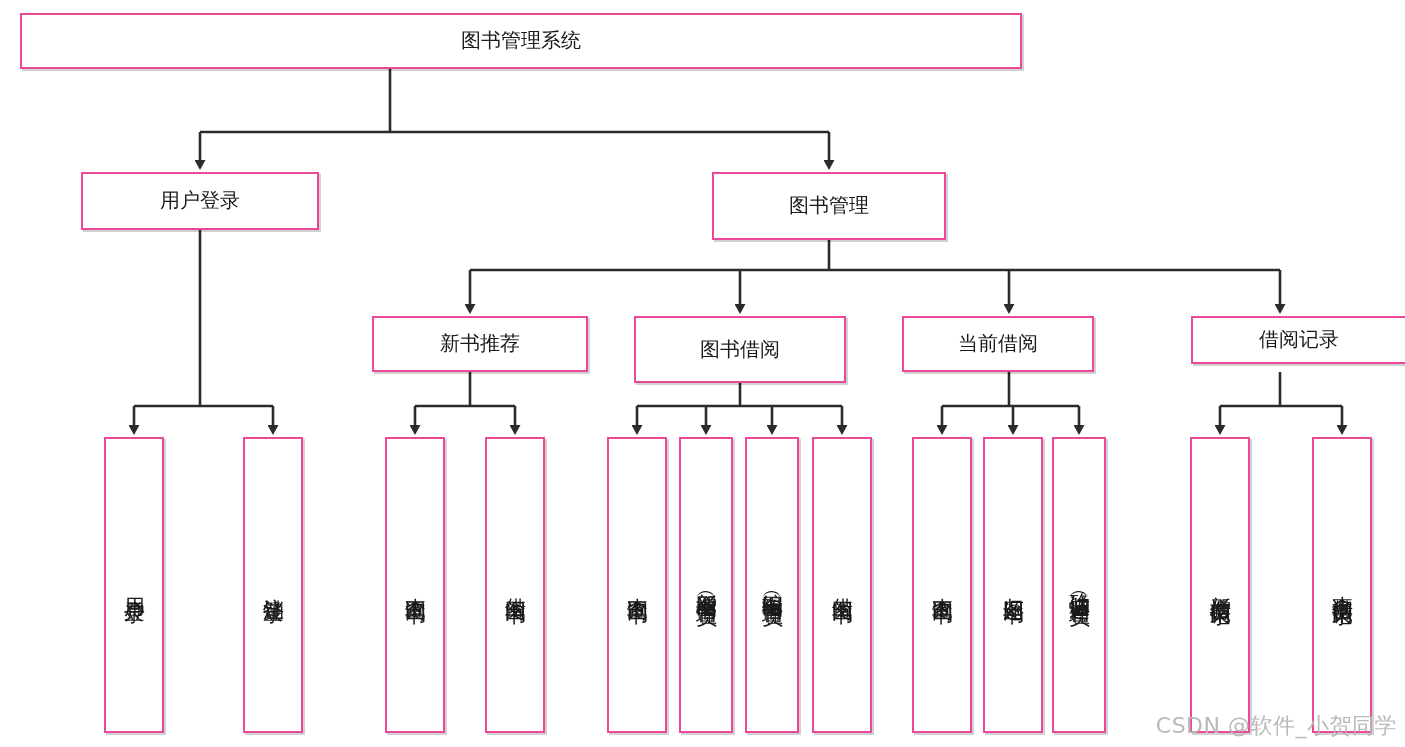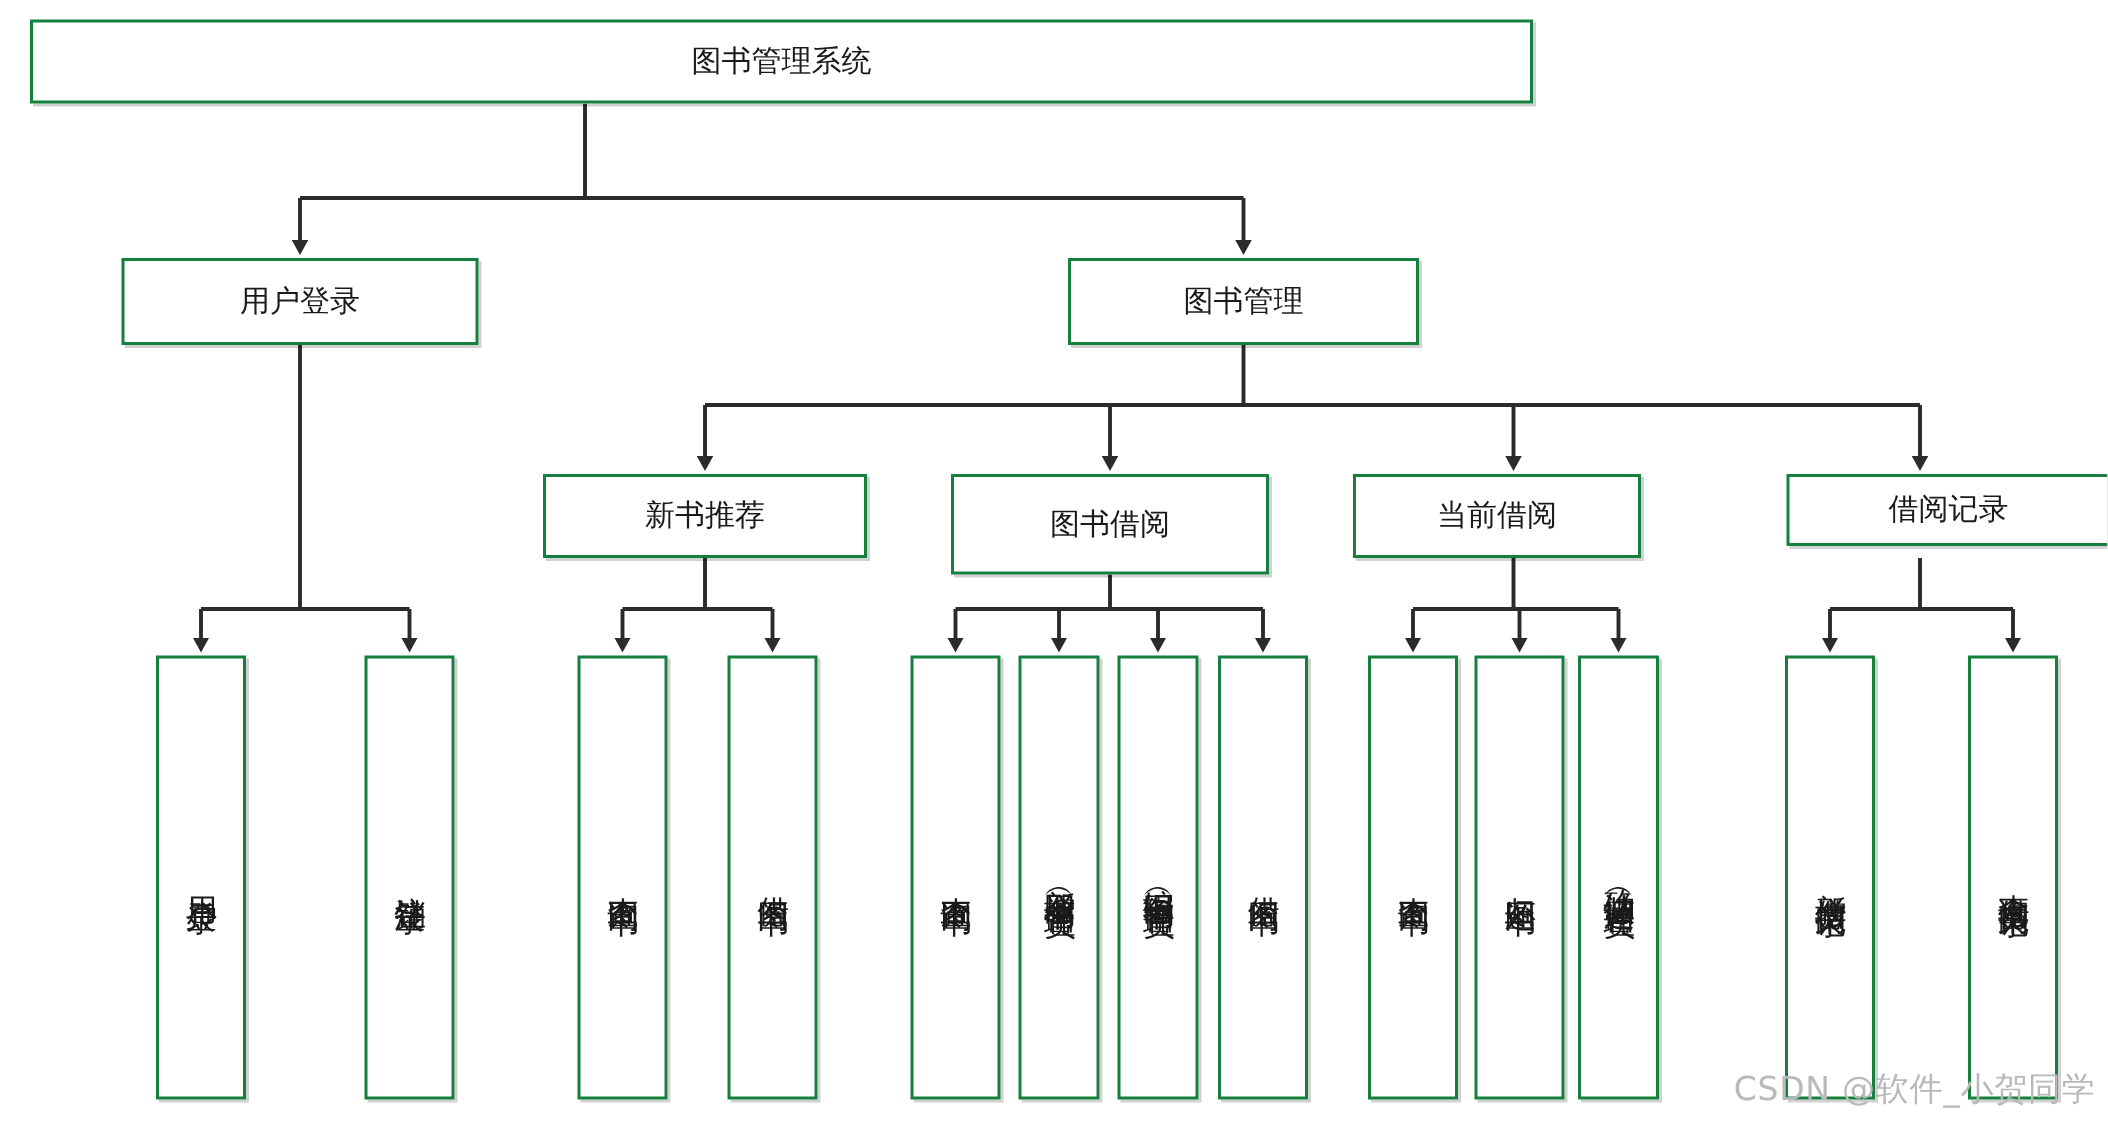--- a/index.html
+++ b/index.html
@@ -20,21 +20,21 @@
   #diagram-svg {
     position: absolute;
     left: 0;
     top: 0;
     width: 1405px;
     height: 747px;
   }
   .node {
     position: absolute;
     box-sizing: border-box;
-    border: 2px solid #15803d;
+    border: 2px solid #ec4899;
     background: #ffffff;
     display: flex;
     align-items: center;
     justify-content: center;
     box-shadow: 2px 2px 0 rgba(0,0,0,0.18);
   }
   .node .label {
     color: #1a1a1a;
     line-height: 1.18;
     text-align: center;
@@ -122,25 +122,25 @@
     </g>
   </svg>
 
   <div class="node horiz" style="left:20px; top:13px; width:1002px; height:56px;">
     <span class="label">图书管理系统</span>
   </div>
 
   <div class="node horiz" style="left:81px; top:172px; width:238px; height:58px;">
     <span class="label">用户登录</span>
   </div>
-  <div class="node horiz" style="left:712px; top:172px; width:234px; height:58px;">
+  <div class="node horiz" style="left:712px; top:172px; width:234px; height:68px;">
     <span class="label">图书管理</span>
   </div>
 
-  <div class="node horiz" style="left:362px; top:316px; width:216px; height:56px;">
+  <div class="node horiz" style="left:372px; top:316px; width:216px; height:56px;">
     <span class="label">新书推荐</span>
   </div>
   <div class="node horiz" style="left:634px; top:316px; width:212px; height:67px;">
     <span class="label">图书借阅</span>
   </div>
   <div class="node horiz" style="left:902px; top:316px; width:192px; height:56px;">
     <span class="label">当前借阅</span>
   </div>
   <div class="node horiz" style="left:1191px; top:316px; width:216px; height:48px;">
     <span class="label">借阅记录</span>

